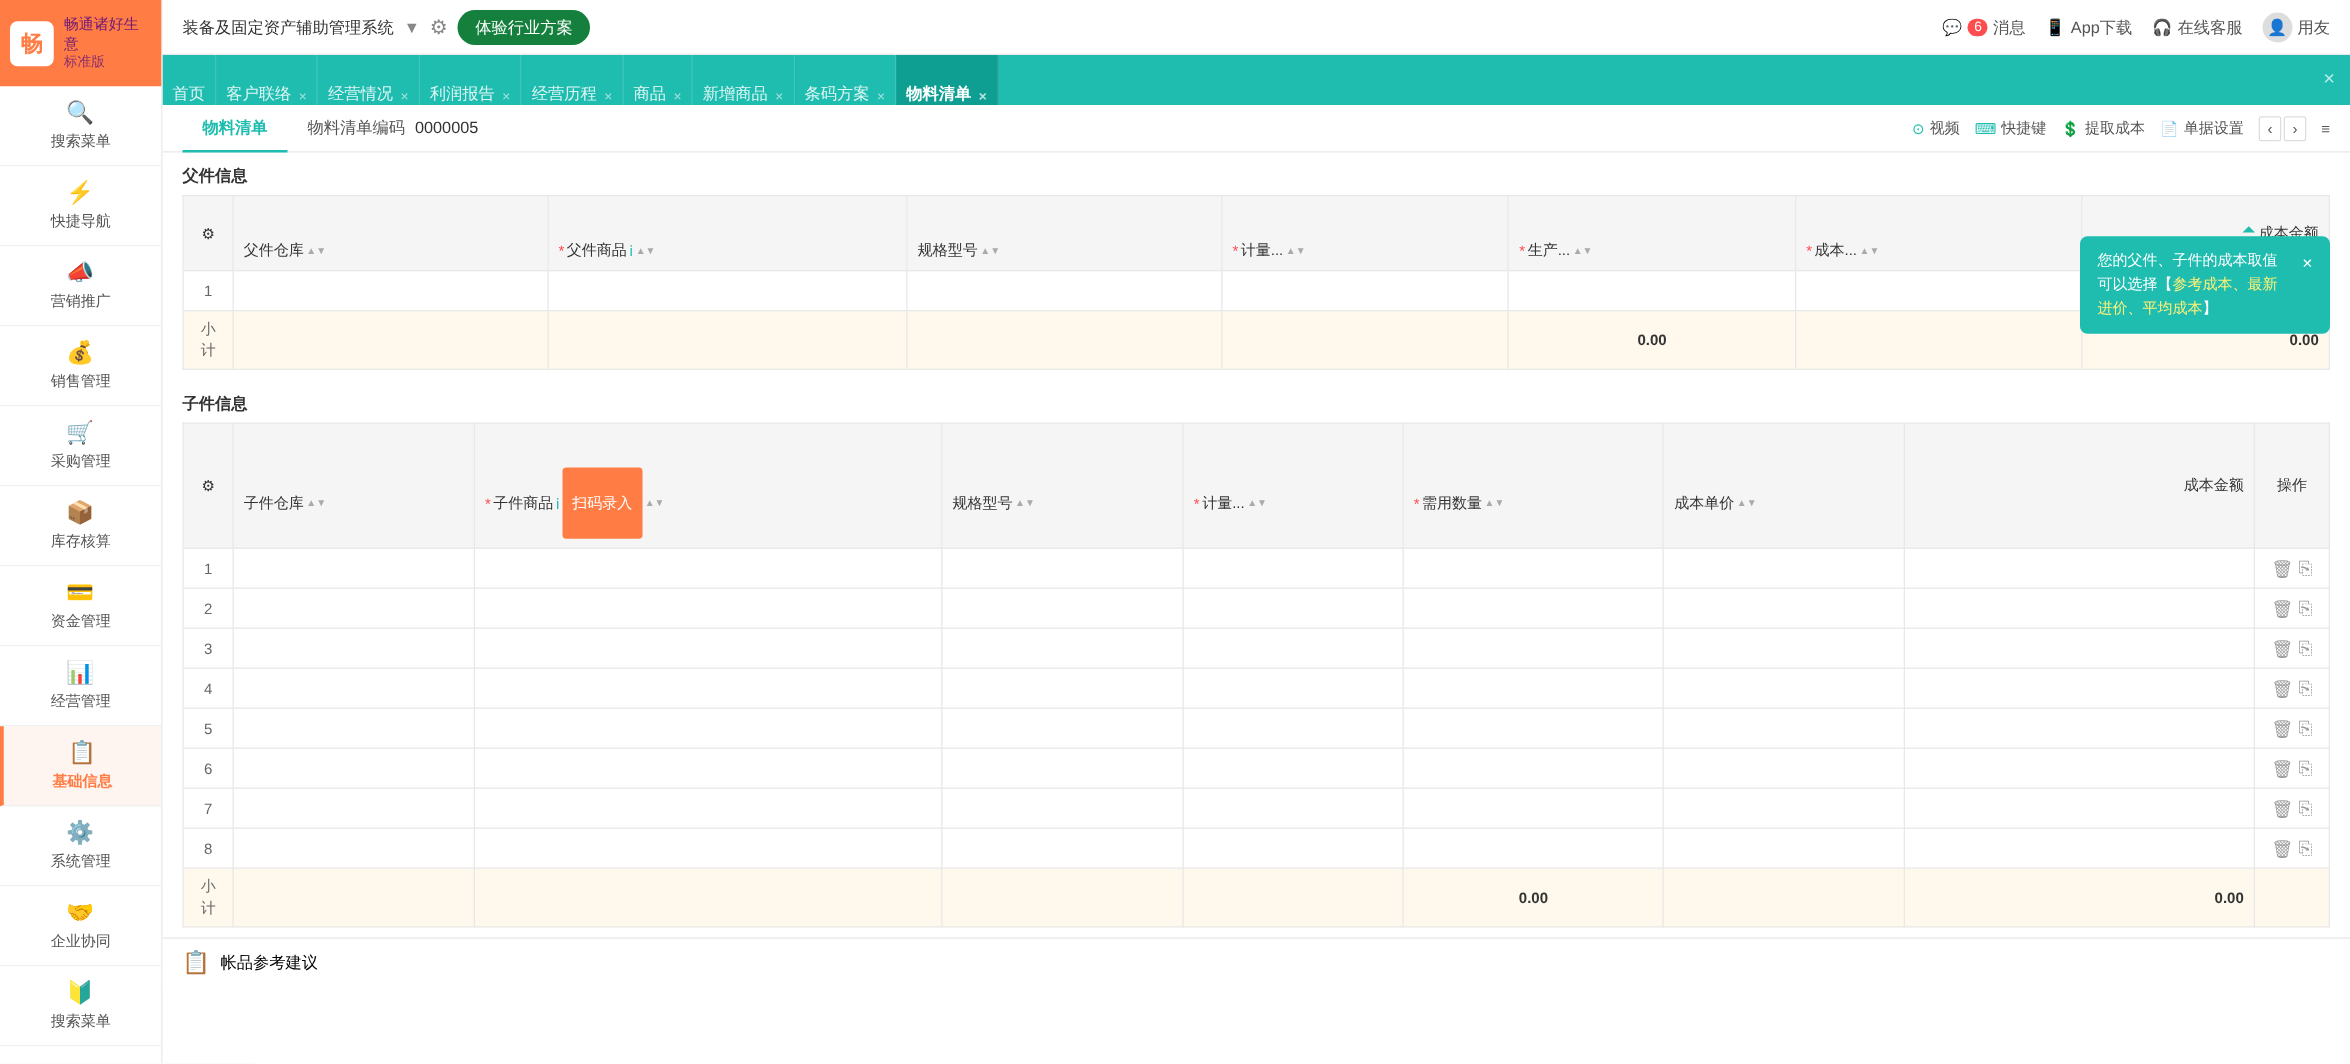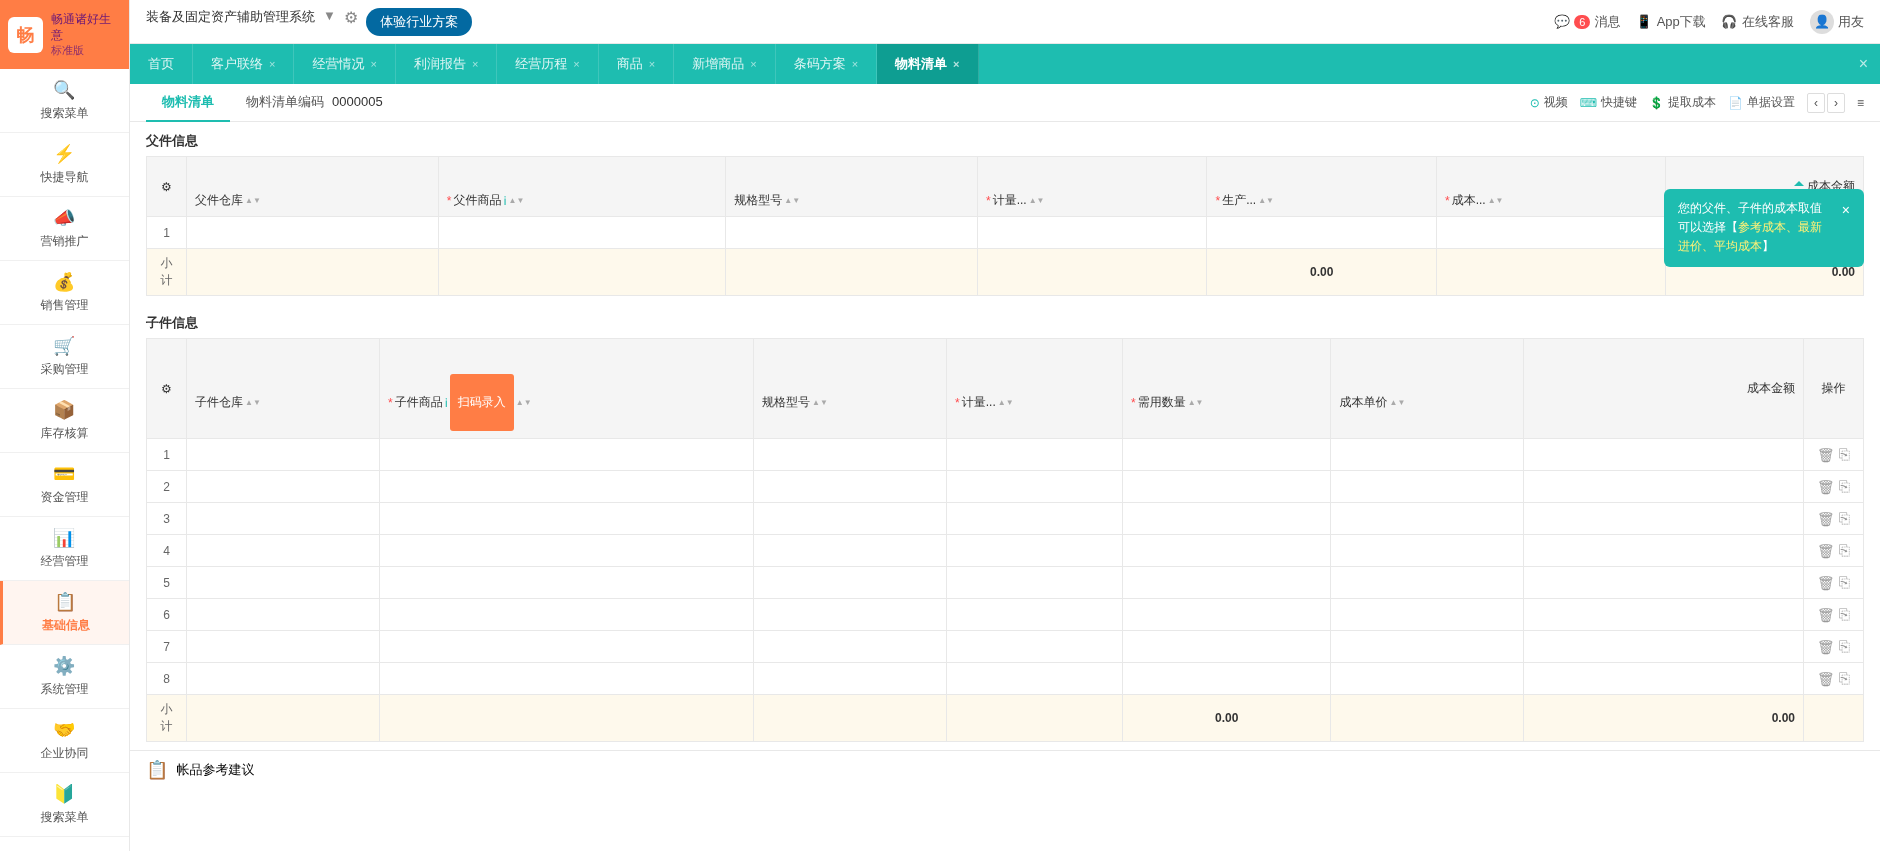--- a/index.html
+++ b/index.html
@@ -14,29 +14,29 @@
     .sidebar-item { display: flex; flex-direction: column; align-items: center; padding: 10px 4px; cursor: pointer; color: #555; font-size: 12px; gap: 4px; border-bottom: 1px solid #f0f0f0; }
     .sidebar-item.active { background: #fff5f0; color: #ff7d45; }
     .sidebar-item-icon { font-size: 18px; }
     .sidebar-item.active { border-left: 3px solid #ff7d45; }
 
     
     .main { flex: 1; display: flex; flex-direction: column; overflow: hidden; }
 
     
     .topbar { background: #fff; border-bottom: 1px solid #e8e8e8; padding: 0 16px; display: flex; align-items: center; justify-content: space-between; height: 44px; flex-shrink: 0; }
-    .topbar-left { display: flex; gap: 8px; }
-    .topbar-experience-btn { background: #0369a1; color: #fff; border: none; border-radius: 16px; padding: 5px 14px; cursor: pointer; font-size: 13px; }
+    .topbar-left { display: flex; align-items: center; gap: 8px; }
+    .topbar-experience-btn { background: #15803d; color: #fff; border: none; border-radius: 16px; padding: 5px 14px; cursor: pointer; font-size: 13px; }
     .topbar-right { display: flex; align-items: center; gap: 16px; }
     .topbar-right-item { display: flex; align-items: center; gap: 4px; color: #555; cursor: pointer; font-size: 13px; }
     .badge { background: #ff4d4f; color: #fff; border-radius: 10px; padding: 1px 5px; font-size: 11px; }
 
     
     .nav-tabs { background: #1ebdb0; display: flex; align-items: center; height: 40px; flex-shrink: 0; overflow: hidden; }
-    .nav-tab { padding: 0 18px; height: 40px; display: flex; align-items: center; gap: 6px; color: rgba(255,255,255,0.85); cursor: pointer; font-size: 13px; white-space: nowrap; border-right: 1px solid rgba(255,255,255,0.15); }
+    .nav-tab { padding: 0 8px; height: 40px; display: flex; align-items: flex-end; gap: 6px; color: rgba(255,255,255,0.85); cursor: pointer; font-size: 13px; white-space: nowrap; border-right: 1px solid rgba(255,255,255,0.15); }
     .nav-tab.active { background: #0e9e92; color: #fff; font-weight: bold; }
     .nav-tab-close { font-size: 11px; opacity: 0.7; }
 
     
     .page-content { flex: 1; overflow-y: auto; background: #fff; padding: 0; position: relative; }
 
     
     .sub-tabs { display: flex; align-items: center; border-bottom: 1px solid #e8e8e8; padding: 0 16px; height: 38px; background: #fff; gap: 0; }
     .sub-tab { padding: 0 16px; height: 38px; display: flex; align-items: center; cursor: pointer; font-size: 13px; color: #555; border-bottom: 2px solid transparent; }
     .sub-tab.active { color: #1ebdb0; border-bottom: 2px solid #1ebdb0; font-weight: bold; }

